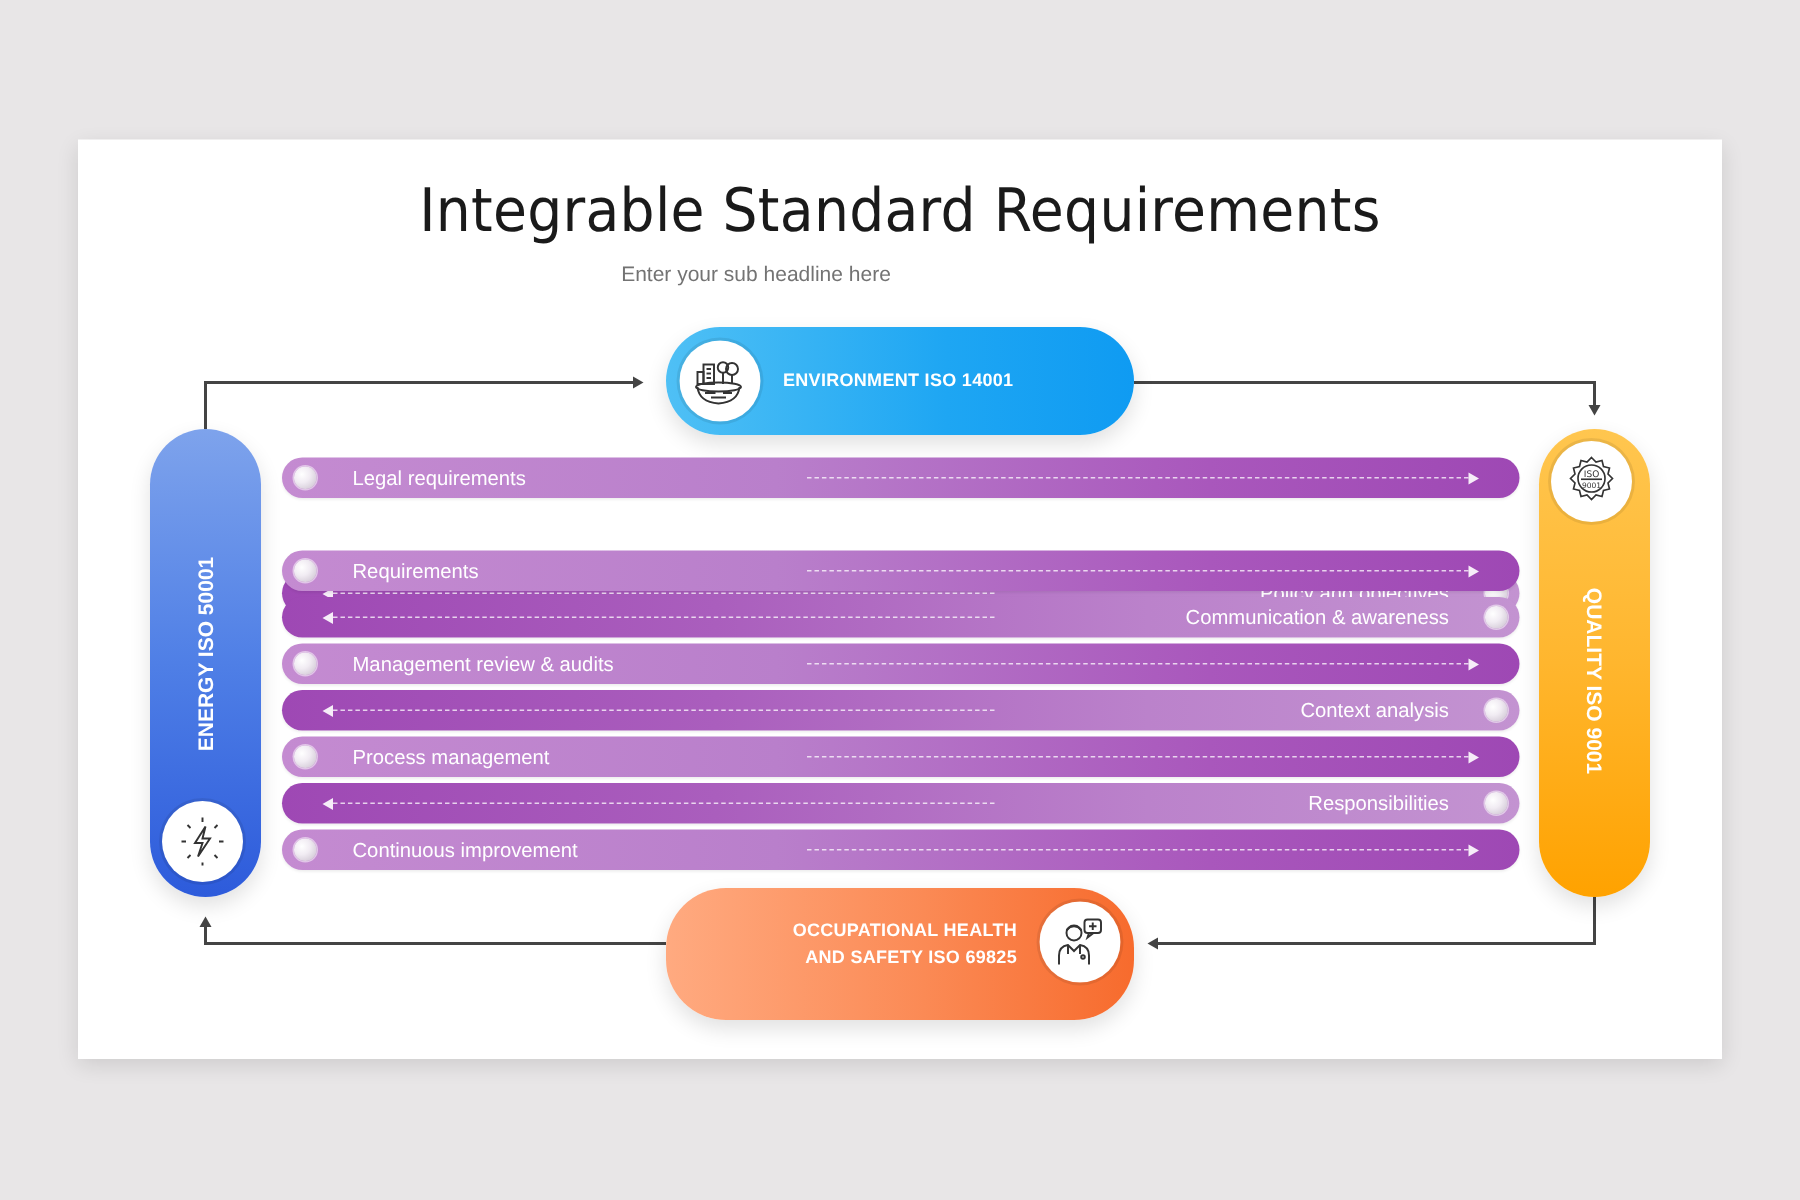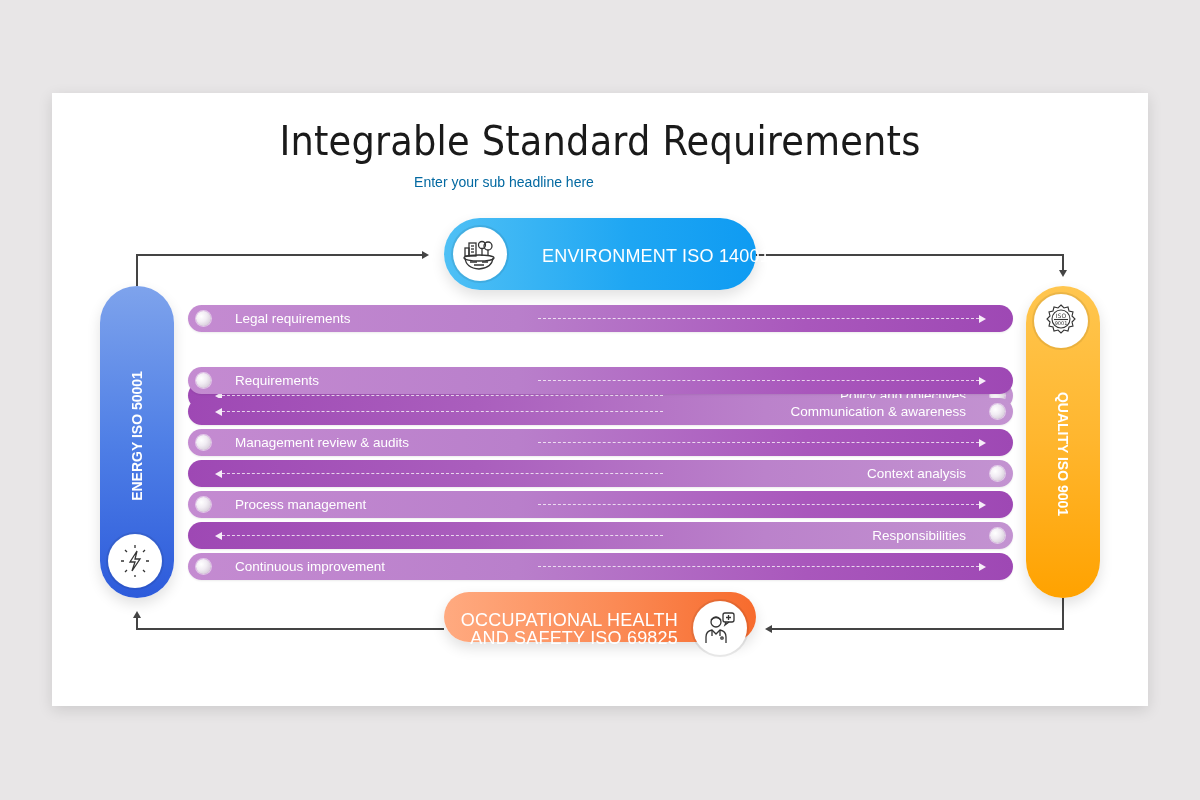--- a/index.html
+++ b/index.html
@@ -1,29 +1,29 @@
 <!DOCTYPE html>
 <html><head>
 <meta charset="utf-8">
 <style>
   * { box-sizing: border-box; margin: 0; padding: 0; }
   html, body { width: 1200px; height: 800px; overflow: hidden; }
   body { background: #e8e6e7; font-family: "Liberation Sans", "DejaVu Sans", sans-serif; position: relative; }
   .slide { position: absolute; left: 52px; top: 93px; width: 1096px; height: 613px; background: #ffffff; box-shadow: 0 4px 14px rgba(0,0,0,0.12); }
   .title { position: absolute; left: 0; top: 118px; width: 1200px; text-align: center; font-size: 40px; color: #1a1a1a; letter-spacing: 0.2px; font-family: "DejaVu Sans", sans-serif; font-weight: normal; transform: scaleX(0.92); }
-  .subtitle { position: absolute; left: 0; top: 174px; width: 1008px; text-align: center; font-size: 14px; color: #0369a1; }
+  .subtitle { position: absolute; left: 0; top: 174px; width: 1008px; text-align: center; font-size: 14px; color: #737373; }
   .connector { position: absolute; background: #444; }
   .arrowhead { position: absolute; width: 0; height: 0; }
   .pill { position: absolute; border-radius: 40px; box-shadow: 0 6px 14px rgba(0,0,0,0.12); }
   .pill-env { left: 444px; top: 218px; width: 312px; height: 72px; background: linear-gradient(90deg, #4fc0f5 0%, #1ea6f3 60%, #0f9bf2 100%); }
-  .pill-ohs { left: 444px; top: 592px; width: 312px; height: 50px; background: linear-gradient(90deg, #ffaa80 0%, #fb8a55 55%, #f76b2d 100%); }
+  .pill-ohs { left: 444px; top: 592px; width: 312px; height: 88px; background: linear-gradient(90deg, #ffaa80 0%, #fb8a55 55%, #f76b2d 100%); }
   .pill-energy { left: 100px; top: 286px; width: 74px; height: 312px; background: linear-gradient(180deg, #7ea3ec 0%, #4f7fe6 50%, #2d5bdb 100%); border-radius: 40px; }
   .pill-quality { left: 1026px; top: 286px; width: 74px; height: 312px; background: linear-gradient(180deg, #ffc64f 0%, #ffb62e 50%, #ffa200 100%); border-radius: 40px; }
   .icon-circle { position: absolute; width: 54px; height: 54px; border-radius: 50%; background: #fff; border: 3px solid rgba(255,255,255,0.6); box-shadow: 0 0 0 2px rgba(0,0,0,0.08); display: flex; align-items: center; justify-content: center; }
-  .pill-label { position: absolute; color: #fff; font-weight: normal; font-size: 18px; letter-spacing: 0.2px; white-space: nowrap; margin-left: 20px; }
+  .pill-label { position: absolute; color: #fff; font-weight: bold; font-size: 12px; letter-spacing: 0.2px; white-space: nowrap; }
   .vert-label { position: absolute; color: #fff; font-weight: bold; font-size: 14px; white-space: nowrap; }
   .bars { position: absolute; left: 188px; top: 305px; width: 825px; }
   .bar { position: absolute; left: 0; width: 825px; height: 27px; border-radius: 14px; overflow: hidden; box-shadow: 0 1px 2px rgba(0,0,0,0.08); }
   .bar.lr { background: linear-gradient(90deg, #c48bd1 0%, #b97fcb 40%, #a957bc 75%, #9e48b4 100%); text-align: center; }
   .bar.rl { background: linear-gradient(90deg, #9e48b4 0%, #aa5ebd 35%, #bb82cb 70%, #c393d1 100%); }
   .bar .knob { position: absolute; top: 6px; width: 15px; height: 15px; border-radius: 50%; background: radial-gradient(circle at 35% 35%, #ffffff 0%, #f1ecf3 40%, #c7bccb 100%); box-shadow: 0 0 0 1px rgba(255,255,255,0.5); }
   .bar.lr .knob { left: 8px; }
   .bar.rl .knob { right: 8px; }
   .bar .txt { position: absolute; top: 6px; color: #fff; font-size: 13.5px; white-space: nowrap; }
   .bar.lr .txt { left: 47px; }

